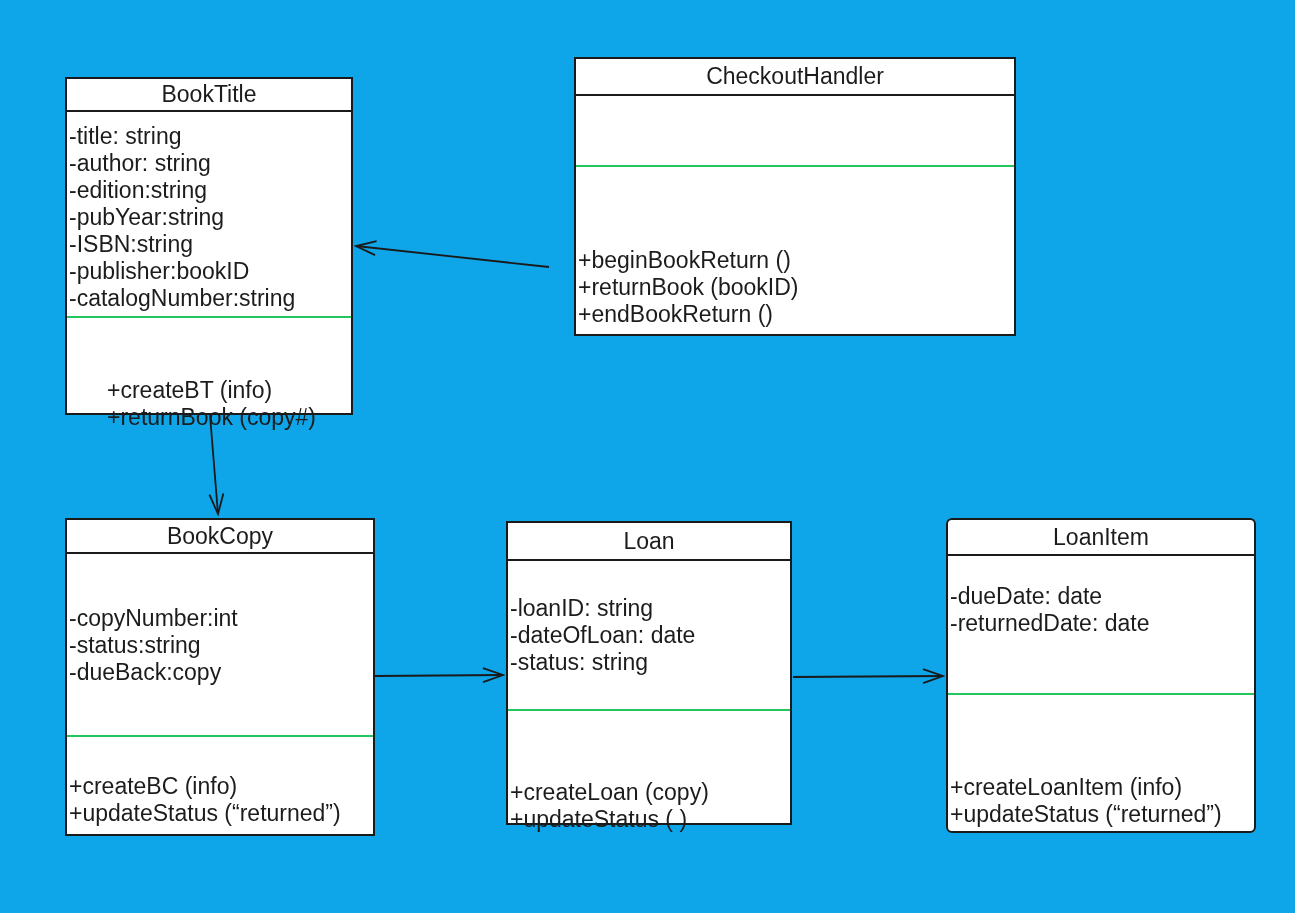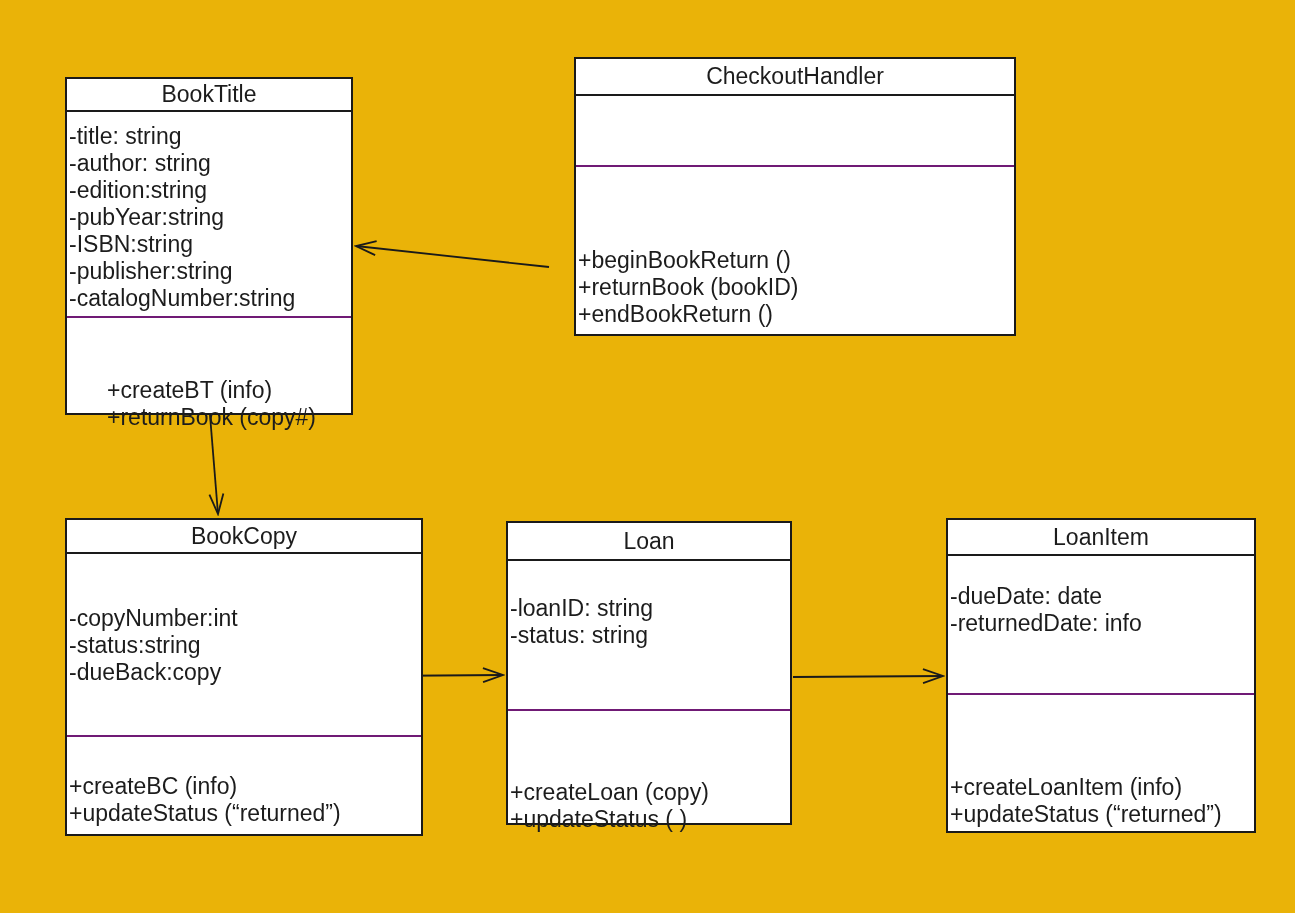--- a/index.html
+++ b/index.html
@@ -4,21 +4,21 @@
 <style>
   html, body {
     margin: 0;
     padding: 0;
     background: #ffffff;
   }
   #canvas {
     position: relative;
     width: 1295px;
     height: 913px;
-    background: #eab308;
+    background: #0ea5e9;
     font-family: "Liberation Sans", sans-serif;
     overflow: hidden;
   }
   #arrows {
     position: absolute;
     left: 0;
     top: 0;
     width: 1295px;
     height: 913px;
     pointer-events: none;
@@ -35,21 +35,21 @@
   .class-box .title {
     box-sizing: border-box;
     border-bottom: 2px solid #1a1a1a;
     display: flex;
     align-items: center;
     justify-content: center;
     white-space: nowrap;
   }
   .class-box .attrs {
     box-sizing: border-box;
-    border-bottom: 2px solid #701a75;
+    border-bottom: 2px solid #22c55e;
     padding-left: 2px;
     overflow: hidden;
   }
   .class-box .methods {
     box-sizing: border-box;
     padding-left: 2px;
     overflow: hidden;
     margin-top: 36px;
   }
   .class-box .line {
@@ -60,31 +60,31 @@
   #box-bookTitle        { left: 65px;  top: 77px;  width: 288px; height: 338px; }
   #box-bookTitle .title   { height: 33px; }
   #box-bookTitle .attrs   { height: 206px; padding-top: 11px; }
   #box-bookTitle .methods { padding-top: 23px; padding-left: 40px; }
 
   #box-checkoutHandler  { left: 574px; top: 57px;  width: 442px; height: 279px; }
   #box-checkoutHandler .title   { height: 37px; }
   #box-checkoutHandler .attrs   { height: 71px; }
   #box-checkoutHandler .methods { padding-top: 44px; }
 
-  #box-bookCopy         { left: 65px;  top: 518px; width: 358px; height: 318px; }
+  #box-bookCopy         { left: 65px;  top: 518px; width: 310px; height: 318px; }
   #box-bookCopy .title   { height: 34px; }
   #box-bookCopy .attrs   { height: 183px; padding-top: 51px; }
   #box-bookCopy .methods { }
 
   #box-loan             { left: 506px; top: 521px; width: 286px; height: 304px; }
   #box-loan .title   { height: 38px; }
   #box-loan .attrs   { height: 150px; padding-top: 34px; }
   #box-loan .methods { padding-top: 32px; }
 
-  #box-loanItem         { left: 946px; top: 518px; width: 310px; height: 315px; }
+  #box-loanItem         { left: 946px; top: 518px; width: 310px; height: 315px; border-radius: 6px; }
   #box-loanItem .title   { height: 36px; }
   #box-loanItem .attrs   { height: 139px; padding-top: 27px; }
   #box-loanItem .methods { padding-top: 43px; }
 </style>
 </head>
 <body>
 
 <div id="canvas">
 
   <svg id="arrows" viewBox="0 0 1295 913" xmlns="http://www.w3.org/2000/svg">
@@ -100,21 +100,21 @@
     </svg>
 
   <div class="class-box" id="box-bookTitle">
     <div class="title">BookTitle</div>
     <div class="attrs">
       <div class="line">-title: string</div>
       <div class="line">-author: string</div>
       <div class="line">-edition:string</div>
       <div class="line">-pubYear:string</div>
       <div class="line">-ISBN:string</div>
-      <div class="line">-publisher:string</div>
+      <div class="line">-publisher:bookID</div>
       <div class="line">-catalogNumber:string</div>
     </div>
     <div class="methods">
       <div class="line">+createBT (info)</div>
       <div class="line">+returnBook (copy#)</div>
     </div>
   </div>
 
   <div class="class-box" id="box-checkoutHandler">
     <div class="title">CheckoutHandler</div>
@@ -136,33 +136,34 @@
     <div class="methods">
       <div class="line">+createBC (info)</div>
       <div class="line">+updateStatus (“returned”)</div>
     </div>
   </div>
 
   <div class="class-box" id="box-loan">
     <div class="title">Loan</div>
     <div class="attrs">
       <div class="line">-loanID: string</div>
+      <div class="line">-dateOfLoan: date</div>
       <div class="line">-status: string</div>
     </div>
     <div class="methods">
       <div class="line">+createLoan (copy)</div>
       <div class="line">+updateStatus ( )</div>
     </div>
   </div>
 
   <div class="class-box" id="box-loanItem">
     <div class="title">LoanItem</div>
     <div class="attrs">
       <div class="line">-dueDate: date</div>
-      <div class="line">-returnedDate: info</div>
+      <div class="line">-returnedDate: date</div>
     </div>
     <div class="methods">
       <div class="line">+createLoanItem (info)</div>
       <div class="line">+updateStatus (“returned”)</div>
     </div>
   </div>
 
 </div>
 
 </body></html>

